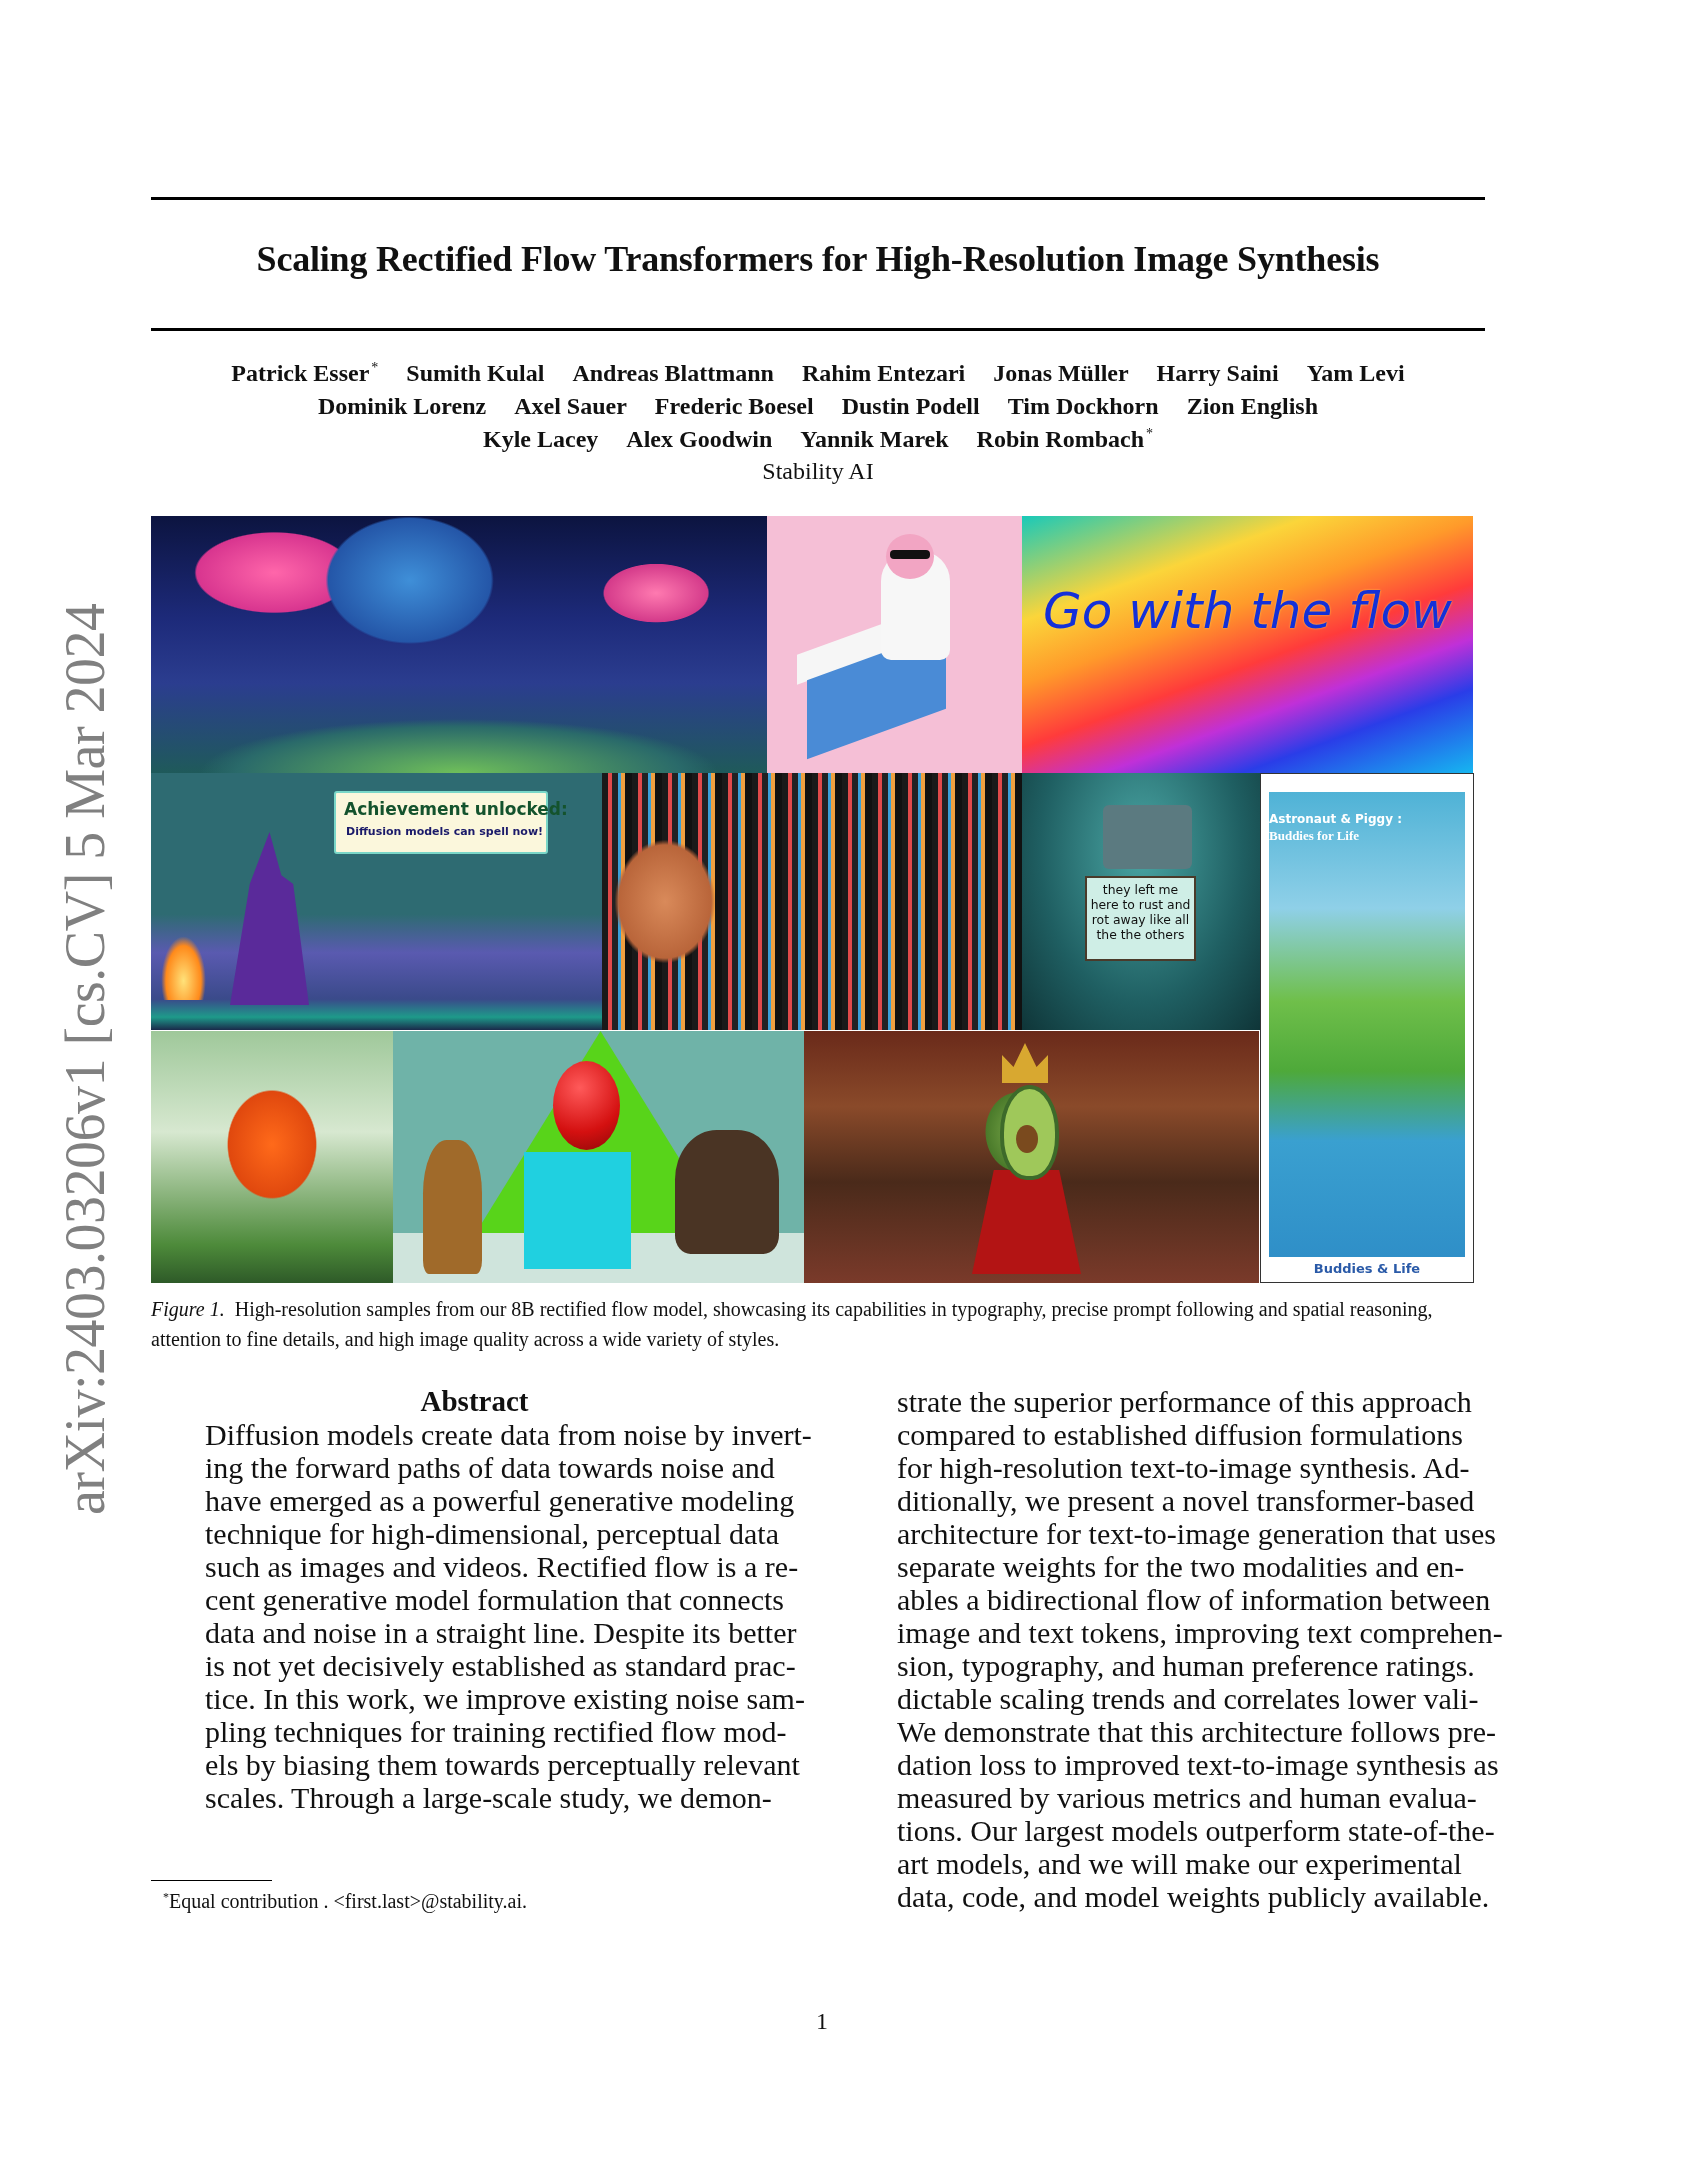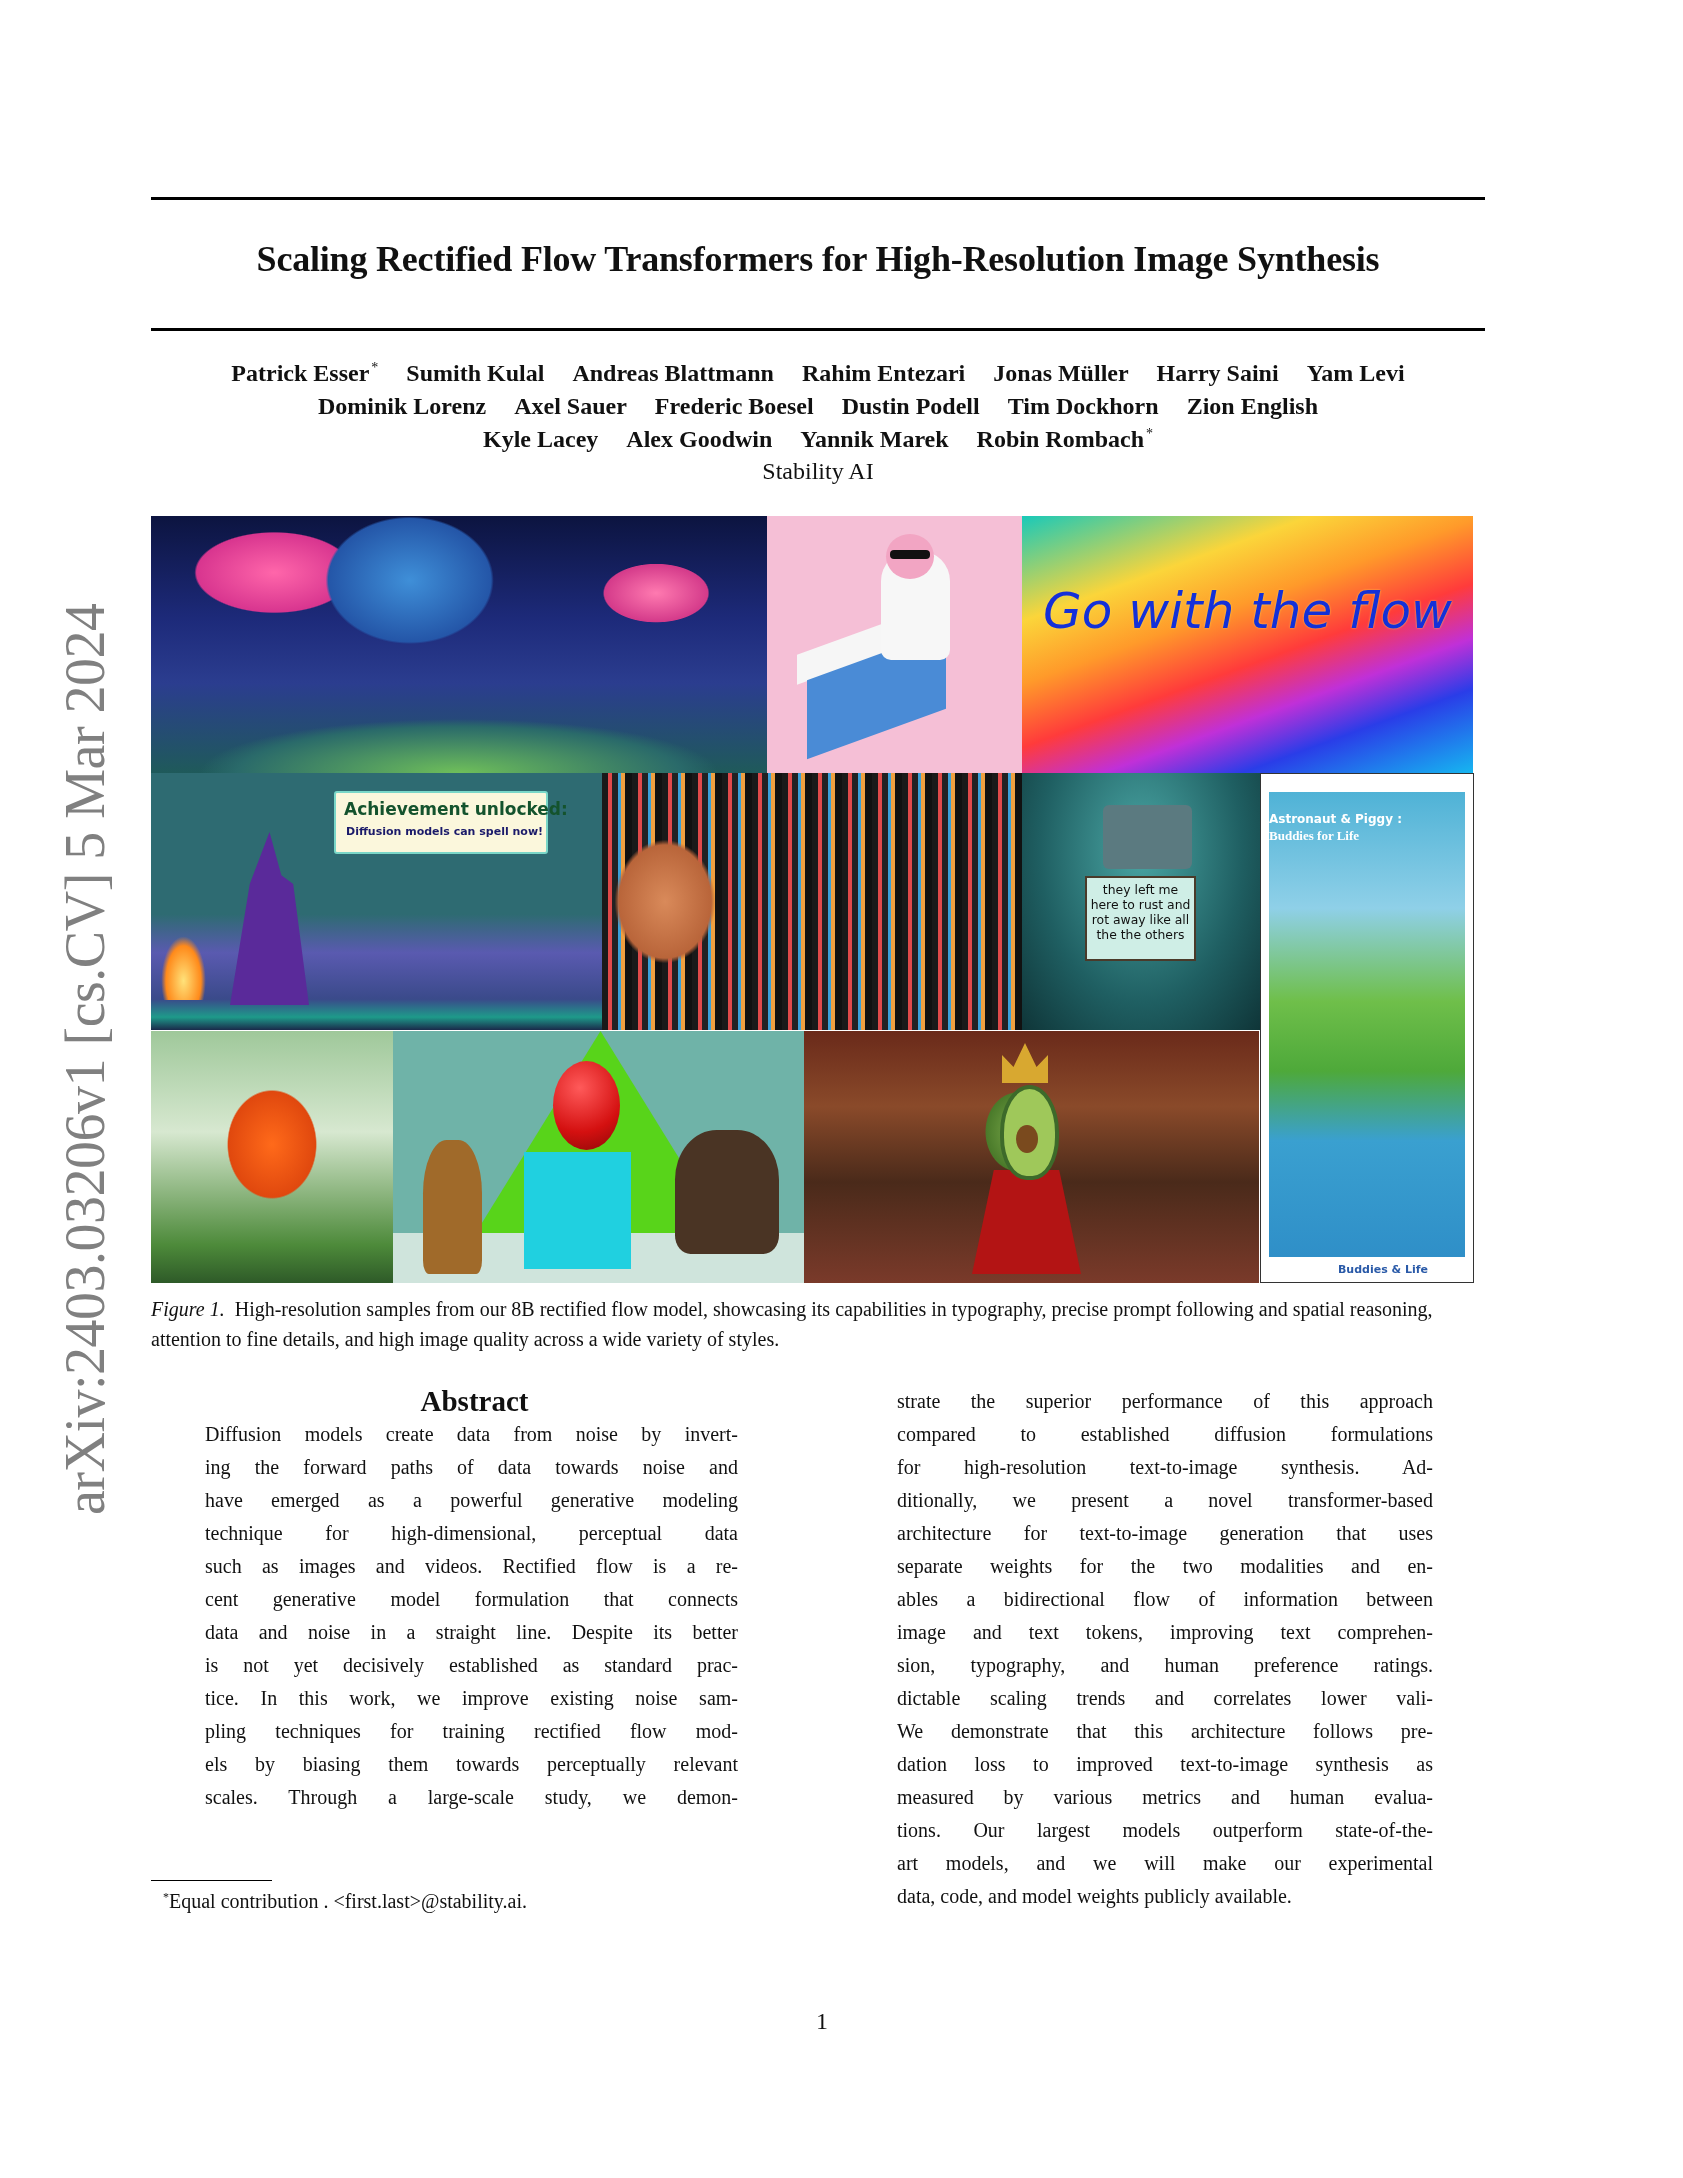--- a/index.html
+++ b/index.html
@@ -61,21 +61,21 @@
     background: radial-gradient(ellipse at 50% 30%, #4aa6a4 0%, #1f5f62 60%, #0f3538 100%); }
   #tile-robot .head { position:absolute; left:81px; top:32px; width:89px; height:64px; background:#5b7a80; border-radius:6px; }
   #tile-robot .sign { position:absolute; left:63px; top:103px; width:107px; height:81px; background:#cfeee6; border:2px solid #4a3a2a; }
   #tile-robot .sign .lbl { top:4px; font-size:12.4px; line-height:15px; color:#111; }
 
   #tile-poster { left:1109px; top:257px; width:214px; height:510px; background:#ffffff; border:1px solid #333; box-sizing:border-box; }
   #tile-poster .art { position:absolute; left:8px; top:18px; width:196px; height:465px;
     background: linear-gradient(180deg, #4fb2d6 0%, #8fd0e8 25%, #6fbf4a 45%, #4ea93a 60%, #3aa0d0 75%, #2f8fc8 100%); }
   #tile-poster .title { position:absolute; left:8px; top:38px; width:196px; color:#fff; font-family:"DejaVu Sans", sans-serif; font-weight:bold; font-size:12px; }
   #tile-poster .subtitle { position:absolute; left:8px; top:54px; width:196px; text-align:left; color:#fff; font-family:Liberation Serif, serif; font-weight:bold; font-size:13px; }
-  #tile-poster .footer { position:absolute; left:24px; bottom:6px; width:196px; text-align:center; color:#2a5aa8; font-family:"DejaVu Sans", sans-serif; font-weight:bold; font-size:11px; }
+  #tile-poster .footer { position:absolute; left:8px; bottom:6px; width:196px; text-align:center; color:#2a5aa8; font-family:"DejaVu Sans", sans-serif; font-weight:bold; font-size:13px; }
 
   #tile-pepper { left:0; top:515px; width:242px; height:252px;
     background: radial-gradient(ellipse 30% 35% at 50% 45%, #ff6a1a 0%, #e0480e 60%, transparent 62%),
                 linear-gradient(180deg, #9fc89a 0%, #d7e8d0 40%, #4d8a3a 85%, #2e5a28 100%); }
   #tile-shapes { left:242px; top:515px; width:412px; height:252px; background:#6fb3a8; }
   #tile-shapes .tri { position:absolute; left:79px; top:0; width:257px; height:208px; background:#58d41a; clip-path:polygon(50% 0, 100% 100%, 0 100%); }
   #tile-shapes .cube { position:absolute; left:131px; top:121px; width:107px; height:117px; background:#20d0e0; }
   #tile-shapes .ball { position:absolute; left:160px; top:30px; width:67px; height:89px; background:radial-gradient(circle at 40% 30%, #ff5a5a 0%, #d41010 60%, #8a0808 100%); border-radius:50%; }
   #tile-shapes .floor { position:absolute; left:0; right:0; bottom:0; height:50px; background:#cfe4dc; }
   #tile-shapes .cat { position:absolute; left:30px; top:109px; width:59px; height:134px; background:#a06a2a; border-radius:40% 40% 10% 10%; }
@@ -87,21 +87,21 @@
   #tile-avocado .avo { position:absolute; left:196px; top:54px; width:51px; height:87px; background:#9fc85a; border:4px solid #3d6a2a; border-radius:50% 50% 45% 45%; }
   #tile-avocado .pit { position:absolute; left:212px; top:94px; width:22px; height:28px; background:#7a4a1e; border-radius:50%; }
   #tile-avocado .robe { position:absolute; left:168px; top:139px; width:109px; height:104px; background:#b31414; clip-path:polygon(20% 0, 80% 0, 100% 100%, 0 100%); }
 
   
   #caption { position:absolute; top:1294px; left:151px; width:1337px; font-size:20px; line-height:30px; }
   #caption .fig-label { font-style:italic; }
 
   
   #abstract-heading { position:absolute; top:1385px; left:207px; width:535px; text-align:center; font-weight:bold; font-size:29px; margin:0; }
-  .abs-col { position:absolute; font-size:20px; line-height:33px; text-align:justify; }
+  .abs-col { position:absolute; font-size:30px; line-height:33px; text-align:justify; }
   .abs-col div { text-align:justify; text-align-last:justify; white-space:nowrap; }
   .abs-col div.last { text-align-last:left; }
   #abs-left { top:1418px; left:205px; width:533px; }
   #abs-right { top:1385px; left:897px; width:536px; }
 
   #footnote-rule { position:absolute; top:1880px; left:151px; width:121px; height:1px; background:#000; }
   #footnote { position:absolute; top:1890px; left:163px; font-size:20px; }
   #footnote sup { font-size:12px; vertical-align:7px; }
 
   #page-number { position:absolute; top:2008px; left:812px; width:20px; text-align:center; font-size:24px; }

